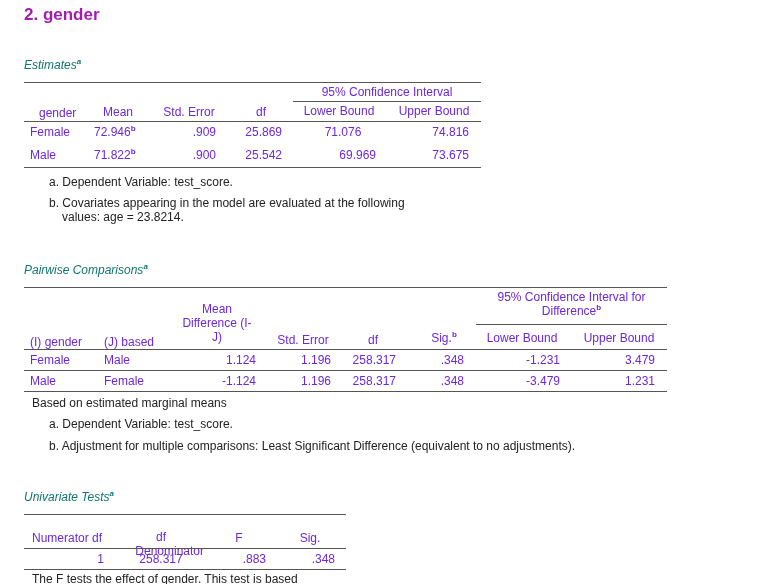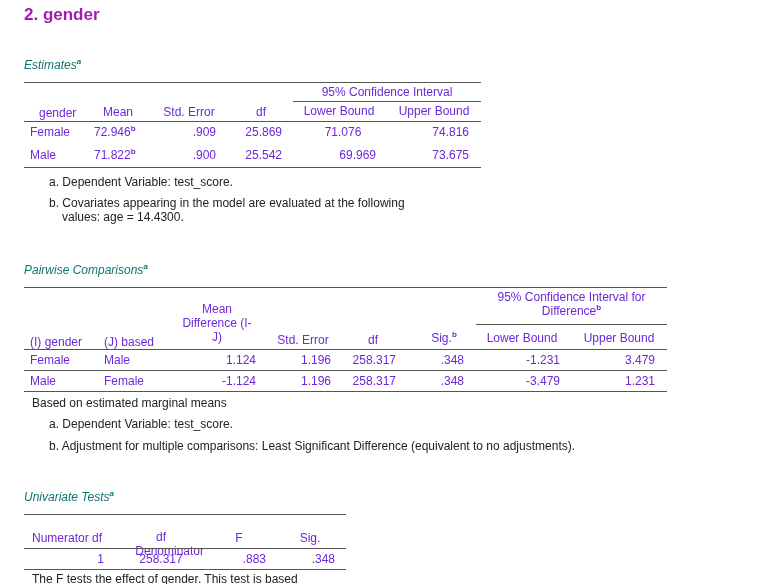--- a/index.html
+++ b/index.html
@@ -50,21 +50,21 @@
   <div class="cell" style="left:94px; top:148px;"><span>71.822</span><span class="sup-n">b</span></div>
   <div class="cell r" style="left:160px; top:148px; width:56px;">.900</div>
   <div class="cell r" style="left:230px; top:148px; width:52px;">25.542</div>
   <div class="cell r" style="left:310px; top:148px; width:66px;">69.969</div>
   <div class="cell r" style="left:400px; top:148px; width:69px;">73.675</div>
 </div>
 <div class="rule" style="left:24px; top:167px; width:457px;"></div>
 
 <div class="note" style="left:49px; top:175px;">a. Dependent Variable: test_score.</div>
 <div class="note" style="left:49px; top:196px;">b. Covariates appearing in the model are evaluated at the following</div>
-<div class="note" style="left:62px; top:210px;">values: age = 14.4300.</div>
+<div class="note" style="left:62px; top:210px;">values: age = 23.8214.</div>
 
 <div class="abs tcap" style="left:24px; top:263px;"><span>Pairwise Comparisons</span><sup>a</sup></div>
 
 <div class="rule" style="left:24px; top:287px; width:643px;"></div>
 
 <div>
   <div class="cell c" style="left:476px; top:290px; width:191px;">95% Confidence Interval for</div>
   <div class="cell c" style="left:476px; top:304px; width:191px;"><span>Difference</span><span class="sup-n">b</span></div>
   <div class="rule" style="left:476px; top:324px; width:191px;"></div>
 

